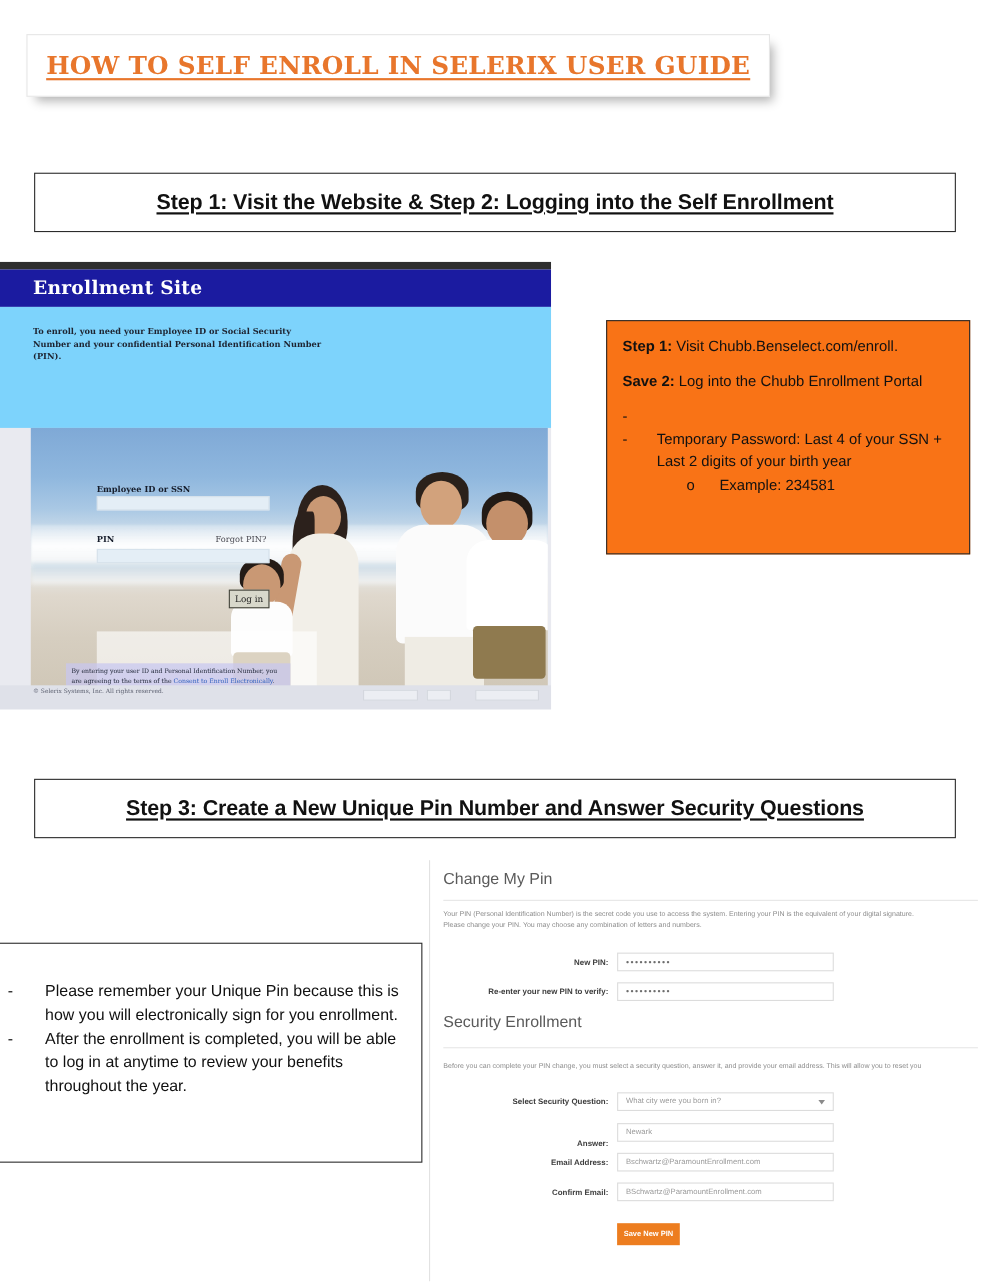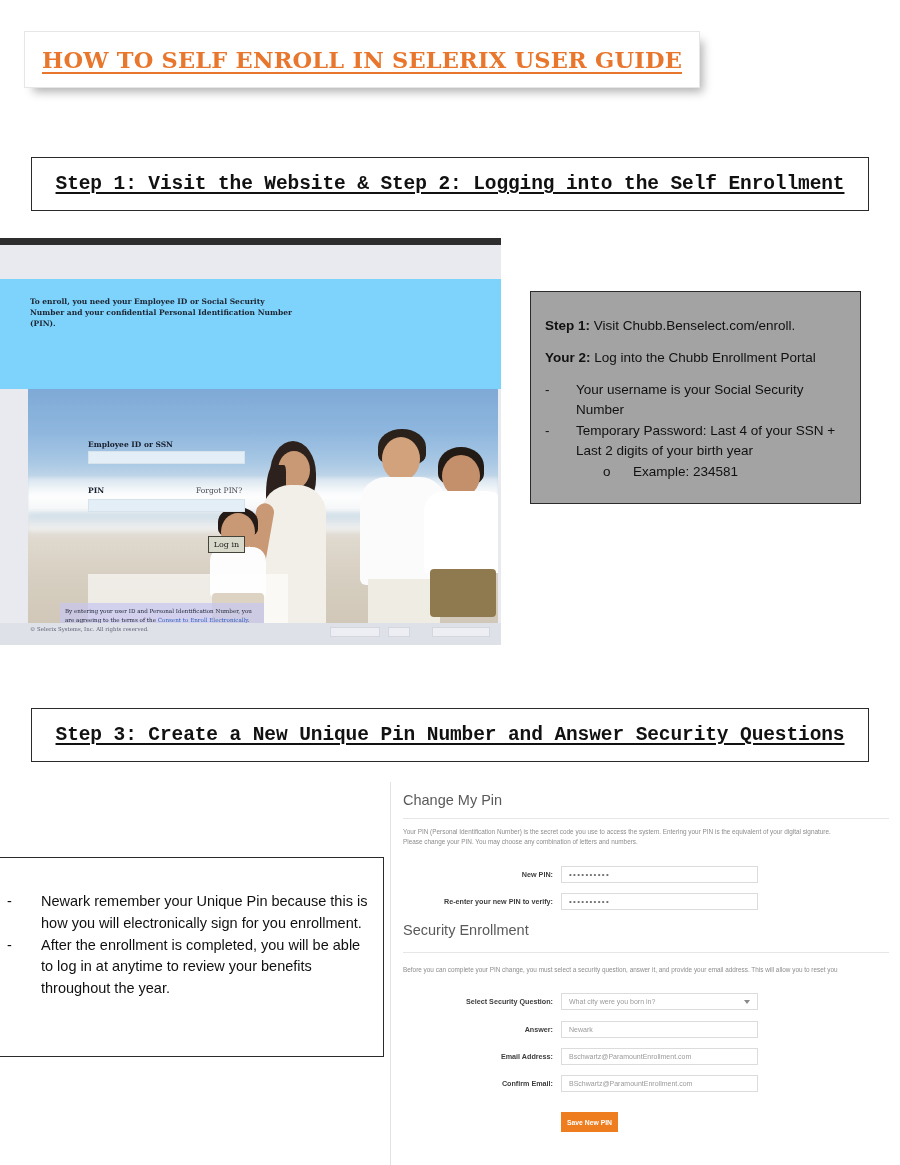--- a/index.html
+++ b/index.html
@@ -36,21 +36,21 @@
   }
 
   
   .step-box {
     position: absolute;
     border: 1.5px solid #2b2b2b;
     background: #ffffff;
     display: flex; align-items: center; justify-content: center;
   }
   .step-box .step-text {
-    font-family: Liberation Mono, monospace;
+    font-family: Liberation Sans, sans-serif;
     font-weight: bold;
     font-size: 19.5px;
     color: #111111;
     text-decoration: underline;
     text-underline-offset: 3px;
     text-decoration-thickness: 2px;
     white-space: nowrap;
     letter-spacing: -0.1px;
   }
   #step12-box { left: 31px; top: 157px; width: 838px; height: 54px; }
@@ -218,25 +218,25 @@
     color: #5c6070;
   }
   .footer-chip {
     position: absolute; top: 4px; height: 10px;
     background: #eceef3; border: 1px solid #d4d7de;
   }
 
   
   #instr-box {
     position: absolute;
-    left: 530px; top: 291px;
+    left: 551px; top: 291px;
     width: 331px; height: 213px;
     border: 1.5px solid #2b2b2b;
-    background: #a3a3a3;
-    padding: 24px 14px 0 14px;
+    background: #f97316;
+    padding: 13px 14px 0 14px;
   }
   .instr-line {
     font-size: 13.5px;
     line-height: 1.42;
     color: #111111;
     margin: 0 0 13px 0;
   }
   .instr-line b { font-weight: bold; }
   .instr-bullets { margin: 0; padding: 0; list-style: none; }
   .instr-bullets li {
@@ -351,20 +351,23 @@
 </div>
 
 <div class="step-box" id="step12-box">
   <div class="step-text">Step 1: Visit the Website &amp; Step 2: Logging into the Self Enrollment</div>
 </div>
 
 <div class="enroll-shot">
 
   <div class="browser-strip"></div>
 
+  <div class="site-header">
+    <div class="site-header-title">Enrollment Site</div>
+  </div>
 
   <div class="site-intro">
     <p>To enroll, you need your Employee ID or Social Security Number and your confidential Personal Identification Number (PIN).</p>
   </div>
 
   <div class="photo">
     <div class="surf"></div>
     <div class="surf2"></div>
 
     <div class="fig fig-woman blur-soft">
@@ -412,46 +415,45 @@
   <div class="site-footer">
     <div class="copy">© Selerix Systems, Inc. All rights reserved.</div>
     <div class="footer-chip" style="left:330px; width:50px;"></div>
     <div class="footer-chip" style="left:388px; width:22px;"></div>
     <div class="footer-chip" style="left:432px; width:58px;"></div>
   </div>
 </div>
 
 <div id="instr-box">
   <p class="instr-line"><b>Step 1:</b><span> Visit Chubb.Benselect.com/enroll.</span></p>
-  <p class="instr-line"><b>Your 2:</b><span> Log into the Chubb Enrollment Portal</span></p>
+  <p class="instr-line"><b>Save 2:</b><span> Log into the Chubb Enrollment Portal</span></p>
   <ul class="instr-bullets">
     <li>
       <span class="dash">-</span>
-      <span class="txt">Your username is your Social Security Number</span>
     </li>
     <li>
       <span class="dash">-</span>
       <span class="txt">Temporary Password: Last 4 of your SSN + Last 2 digits of your birth year</span>
     </li>
   </ul>
   <div class="sub-bullet">
     <span class="circ">o</span>
     <span>Example: 234581</span>
   </div>
 </div>
 
 <div class="step-box" id="step3-box">
   <div class="step-text">Step 3: Create a New Unique Pin Number and Answer Security Questions</div>
 </div>
 
 <div id="note-box">
   <ul class="note-list">
     <li>
       <span class="dash">-</span>
-      <span class="txt">Newark remember your Unique Pin because this is how you will electronically sign for you enrollment.</span>
+      <span class="txt">Please remember your Unique Pin because this is how you will electronically sign for you enrollment.</span>
     </li>
     <li>
       <span class="dash">-</span>
       <span class="txt">After the enrollment is completed, you will be able to log in at anytime to review your benefits throughout the year.</span>
     </li>
   </ul>
 </div>
 
 <div class="pin-shot">
 
@@ -471,21 +473,21 @@
   <div class="rule" style="left:12px; top:170px; width:486px;"></div>
 
   <div class="desc" style="left:12px; top:183px; width:500px; white-space:nowrap; overflow:hidden;">Before you can complete your PIN change, you must select a security question, answer it, and provide your email address. This will allow you to reset you</div>
 
   <div class="f-label" style="left:52px; top:215px; width:110px;">Select Security Question:</div>
   <div class="f-select" style="left:170px; top:211px; width:197px;">
     <span>What city were you born in?</span>
     <span class="caret"></span>
   </div>
 
-  <div class="f-label" style="left:52px; top:243px; width:110px;">Answer:</div>
+  <div class="f-label" style="left:52px; top:253px; width:110px;">Answer:</div>
   <div class="f-input" style="left:170px; top:239px; width:197px;">Newark</div>
 
   <div class="f-label" style="left:52px; top:270px; width:110px;">Email Address:</div>
   <div class="f-input" style="left:170px; top:266px; width:197px;">Bschwartz@ParamountEnrollment.com</div>
 
   <div class="f-label" style="left:52px; top:297px; width:110px;">Confirm Email:</div>
   <div class="f-input" style="left:170px; top:293px; width:197px;">BSchwartz@ParamountEnrollment.com</div>
 
   <button class="save-btn" style="left:170px; top:330px;">Save New PIN</button>
 </div>

